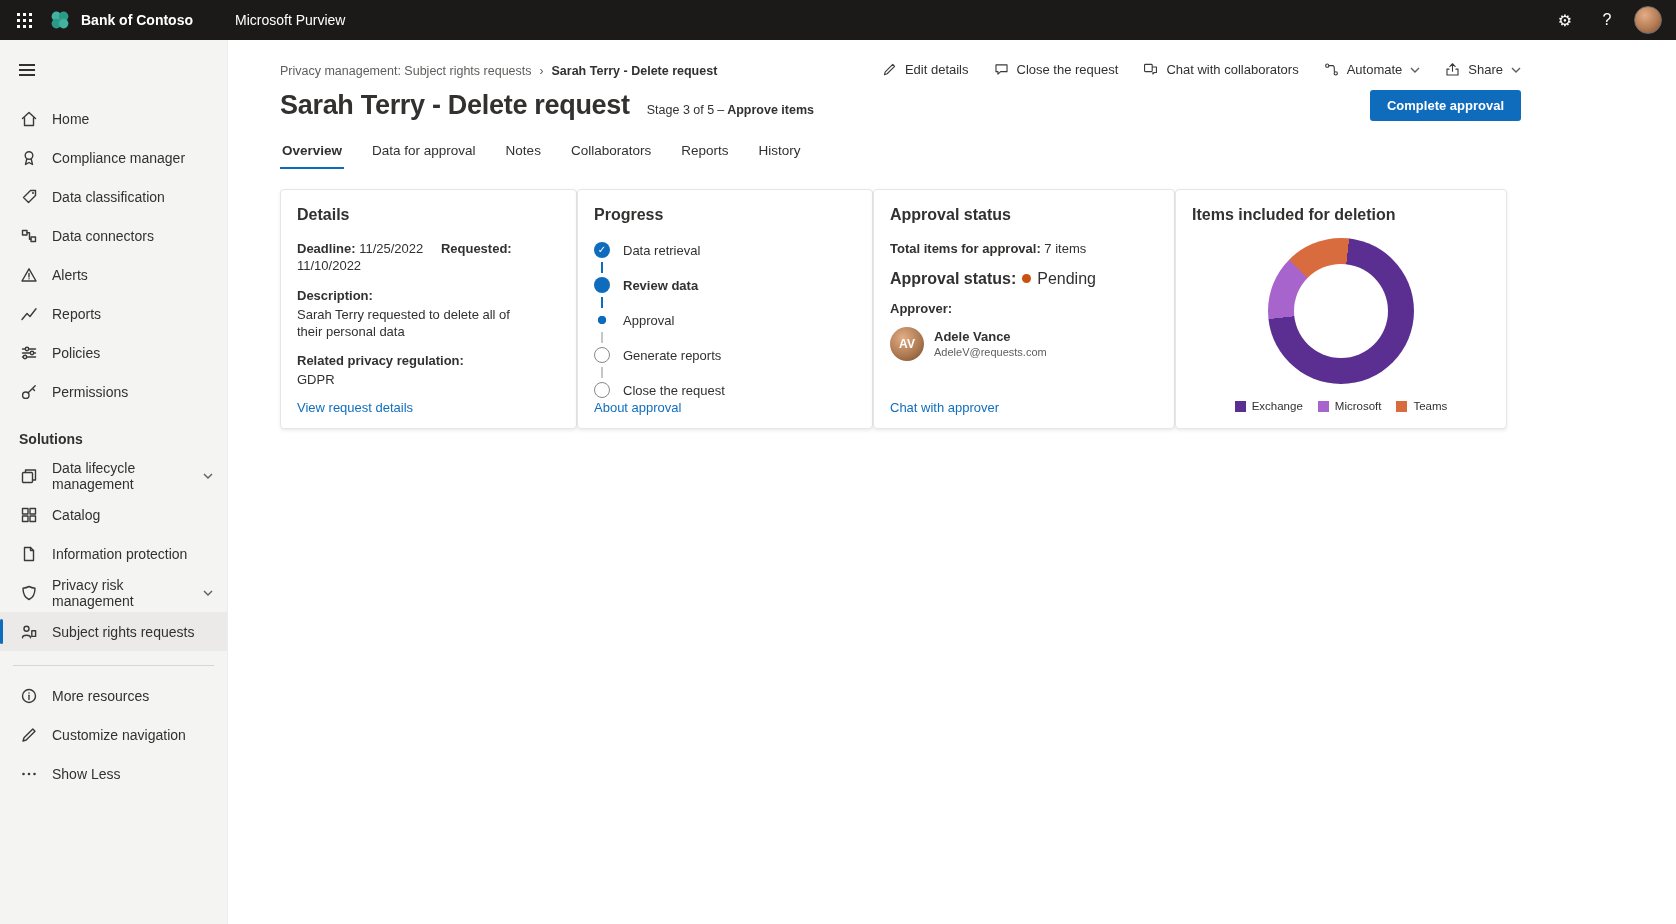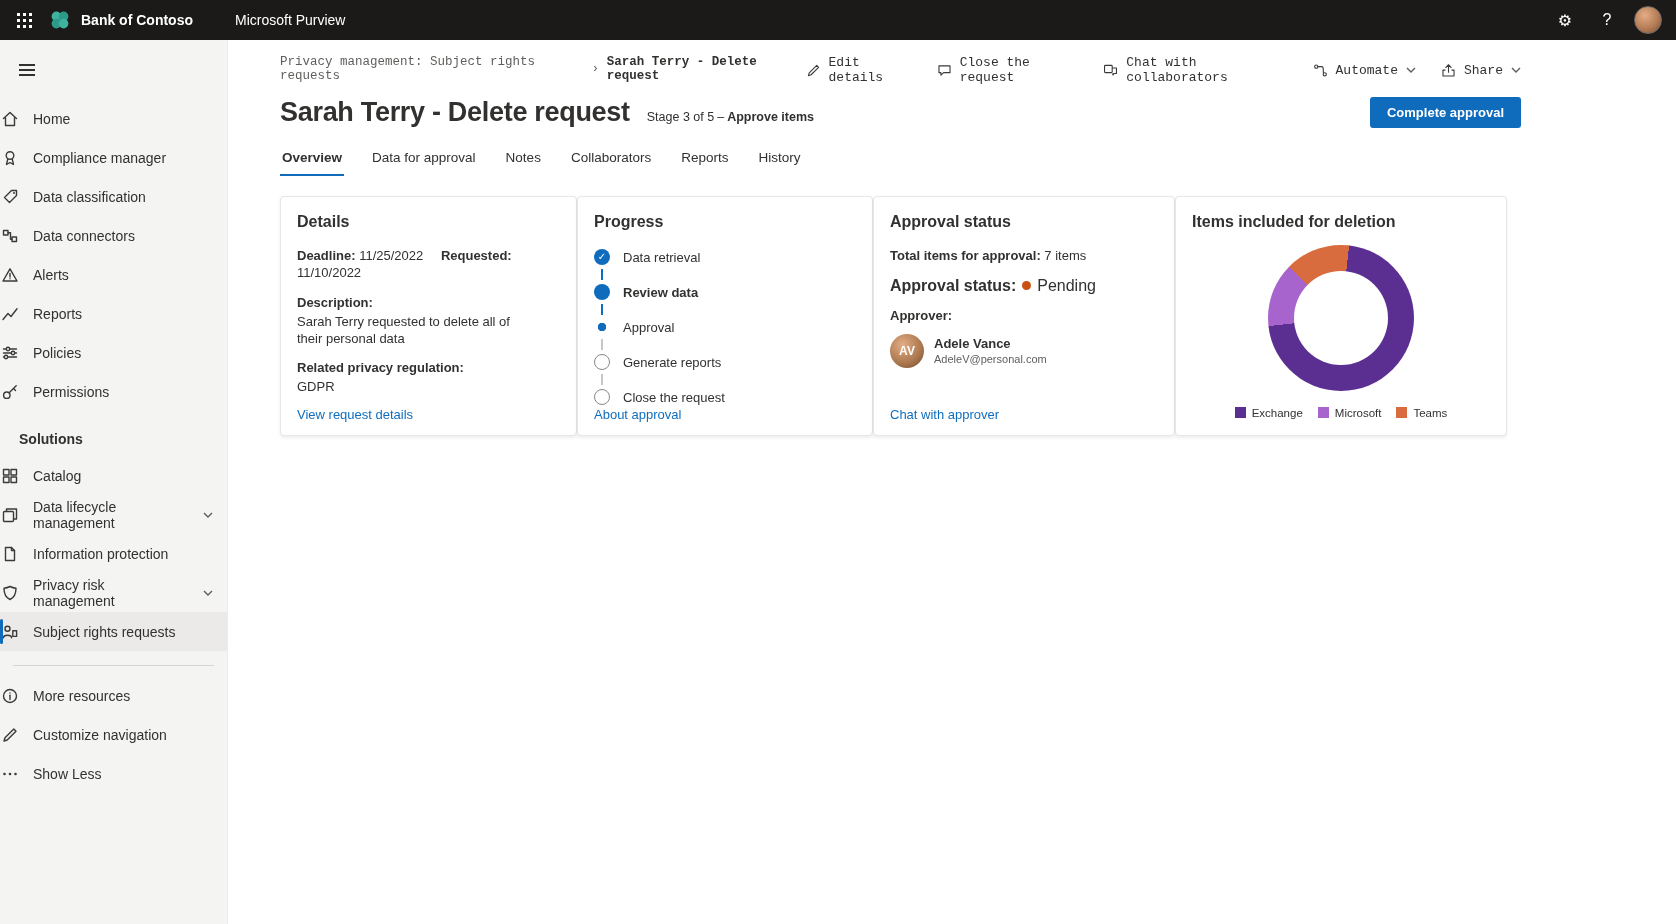--- a/index.html
+++ b/index.html
@@ -17,33 +17,33 @@
   .topbar-right { margin-left:auto; display:flex; align-items:center; }
   .top-icon-btn { width:42px; height:40px; display:flex; align-items:center; justify-content:center; color:#fff; cursor:pointer; background:none; border:none; font-size:16px; }
   .avatar-top { width:28px; height:28px; border-radius:50%; margin:0 14px 0 6px; cursor:pointer;
     background:radial-gradient(circle at 38% 32%, #e3ad85 0%, #b57c55 55%, #7a4e33 100%); border:1px solid #6b6b6b; }
   
   .app { display:flex; height:884px; }
   
   .sidebar { width:228px; background:var(--sidebar-bg,#f4f4f3); border-right:1px solid #ececea; flex-shrink:0; padding-top:12px; }
   .hamburger { margin:3px 0 14px 13px; background:none; border:none; cursor:pointer; padding:6px; }
   .hamburger span { display:block; width:16px; height:2px; background:#323130; margin:3px 0; }
-  .nav-item { height:39px; display:flex; align-items:center; gap:13px; font-size:14px; cursor:pointer; position:relative; color:var(--text,#323130); }
+  .nav-item { height:39px; display:flex; align-items:center; padding-left:19px; gap:13px; font-size:14px; cursor:pointer; position:relative; color:var(--text,#323130); }
   .nav-item.selected { background:#eceae8; }
   .nav-item.selected::before { content:""; position:absolute; left:0; top:7px; bottom:7px; width:3px; background:var(--accent,#0f6cbd); border-radius:2px; }
   .nav-icon { width:20px; height:20px; display:flex; align-items:center; justify-content:center; color:#3b3a39; flex-shrink:0; }
   .nav-icon svg { stroke:currentColor; fill:none; stroke-width:1.4; stroke-linecap:round; stroke-linejoin:round; }
   .nav-chevron { margin-left:auto; margin-right:14px; color:#605e5c; display:flex; }
   .nav-chevron svg { stroke:currentColor; fill:none; stroke-width:1.4; }
   .section-title { padding:20px 0 9px 19px; font-size:14px; font-weight:700; }
   .nav-divider { height:1px; background:#d8d6d4; margin:14px 13px 10px 13px; }
   
   .main { flex:1; background:#fff; }
   .content { width:1293px; padding-left:52px; }
-  .row-top { display:flex; align-items:flex-start; margin-top:15px;font-family:Liberation Mono, monospace; }
+  .row-top { display:flex; align-items:flex-end; margin-top:21px; }
   .breadcrumb { display:flex; align-items:center; gap:8px; font-size:12.5px; }
   .crumb-parent { color:var(--text-muted,#605e5c); cursor:pointer; }
   .crumb-sep { color:#605e5c; font-size:12px; }
   .crumb-current { color:var(--text,#323130); font-weight:700; }
   .cmd-bar { margin-left:auto; display:flex; align-items:center; gap:24px; }
   .cmd { display:flex; align-items:center; gap:7px; font-size:13px; cursor:pointer; color:var(--text,#323130); }
   .cmd-icon { width:17px; height:17px; display:flex; color:#3b3a39; }
   .cmd-icon svg { stroke:currentColor; fill:none; stroke-width:1.3; stroke-linecap:round; stroke-linejoin:round; }
   .cmd .chev { display:flex; color:#605e5c; margin-left:1px; }
   .cmd .chev svg { stroke:currentColor; fill:none; stroke-width:1.4; }
@@ -89,21 +89,21 @@
   .status-row { display:flex; align-items:center; gap:6px; margin-top:12px; font-size:16px; }
   .status-dot { width:9px; height:9px; border-radius:50%; background:var(--pending,#ca5010); display:inline-block; }
   .person { display:flex; align-items:center; gap:10px; margin-top:9px; }
   .avatar-sm { width:34px; height:34px; border-radius:50%; background:radial-gradient(circle at 38% 32%, #e3ad85 0%, #a9764e 60%, #6e4930 100%); color:#fff; font-size:12px; font-weight:700; display:flex; align-items:center; justify-content:center; flex-shrink:0; }
   .person-name { font-size:13px; font-weight:700; }
   .person-email { font-size:11px; color:var(--text-muted,#605e5c); margin-top:2px; }
   
   .donut { width:146px; height:146px; border-radius:50%; margin:14px auto 0; position:relative; }
   .donut-hole { position:absolute; inset:26px; background:#fff; border-radius:50%; }
   .legend { display:flex; justify-content:center; gap:15px; margin-top:16px; }
-  .legend-item { display:flex; align-items:flex-start; gap:6px; font-size:11.5px; }
+  .legend-item { display:flex; align-items:flex-end; gap:6px; font-size:11.5px; }
   .swatch { width:11px; height:11px; display:inline-block; }
 </style>
 </head>
 <body>
 
 <header class="topbar">
   <button class="waffle-btn">
     <svg width="15" height="15" viewBox="0 0 15 15">
       <g fill="#fff">
           <rect x="0" y="0" width="3" height="3"></rect>
@@ -213,41 +213,41 @@
           </svg>
         </span>
       <span>Permissions</span>
     </div>
 
     <div class="section-title">Solutions</div>
 
     <div class="nav-item">
       <span class="nav-icon">
           <svg width="20" height="20" viewBox="0 0 20 20">
+            <rect x="3.5" y="6.5" width="10" height="10" rx="1"></rect>
+            <path d="M6.5 6.5 V4 H16.5 V14 H13.5"></path>
+          </svg>
+        </span>
+      <span>Data lifecycle management</span>
+      <span class="nav-chevron">
+          <svg width="10" height="6" viewBox="0 0 10 6">
+            <path d="M1 1 L5 5 L9 1"></path>
+          </svg>
+        </span>
+    </div>
+    <div class="nav-item">
+      <span class="nav-icon">
+          <svg width="20" height="20" viewBox="0 0 20 20">
             <rect x="3.5" y="3.5" width="5.5" height="5.5"></rect>
             <rect x="11" y="3.5" width="5.5" height="5.5"></rect>
             <rect x="3.5" y="11" width="5.5" height="5.5"></rect>
             <rect x="11" y="11" width="5.5" height="5.5"></rect>
           </svg>
         </span>
       <span>Catalog</span>
-    </div>
-    <div class="nav-item">
-      <span class="nav-icon">
-          <svg width="20" height="20" viewBox="0 0 20 20">
-            <rect x="3.5" y="6.5" width="10" height="10" rx="1"></rect>
-            <path d="M6.5 6.5 V4 H16.5 V14 H13.5"></path>
-          </svg>
-        </span>
-      <span>Data lifecycle management</span>
-      <span class="nav-chevron">
-          <svg width="10" height="6" viewBox="0 0 10 6">
-            <path d="M1 1 L5 5 L9 1"></path>
-          </svg>
-        </span>
     </div>
     <div class="nav-item">
       <span class="nav-icon">
           <svg width="20" height="20" viewBox="0 0 20 20">
             <path d="M5.5 3.5 H11.5 L14.5 6.5 V16.5 H5.5 Z"></path>
             <path d="M11.5 3.5 V6.5 H14.5"></path>
           </svg>
         </span>
       <span>Information protection</span>
     </div>
@@ -456,21 +456,21 @@
             <span class="status-dot"></span>
             <span>Pending</span>
           </div>
           <div class="body13 blk">
             <div class="lbl">Approver:</div>
           </div>
           <div class="person">
             <span class="avatar-sm">AV</span>
             <span>
               <div class="person-name">Adele Vance</div>
-              <div class="person-email">AdeleV@personal.com</div>
+              <div class="person-email">AdeleV@requests.com</div>
             </span>
           </div>
           <span class="card-link">Chat with approver</span>
         </section>
 
         <section class="card card-chart">
           <h2 class="card-title">Items included for deletion</h2>
           <div class="donut" style="background: conic-gradient(from 315deg, rgb(217, 108, 63) 0deg, rgb(217, 108, 63) 51.4286deg, rgb(91, 47, 145) 51.4286deg, rgb(91, 47, 145) 308.571deg, rgb(168, 100, 205) 308.571deg, rgb(168, 100, 205) 360deg);">
             <div class="donut-hole"></div>
           </div>

